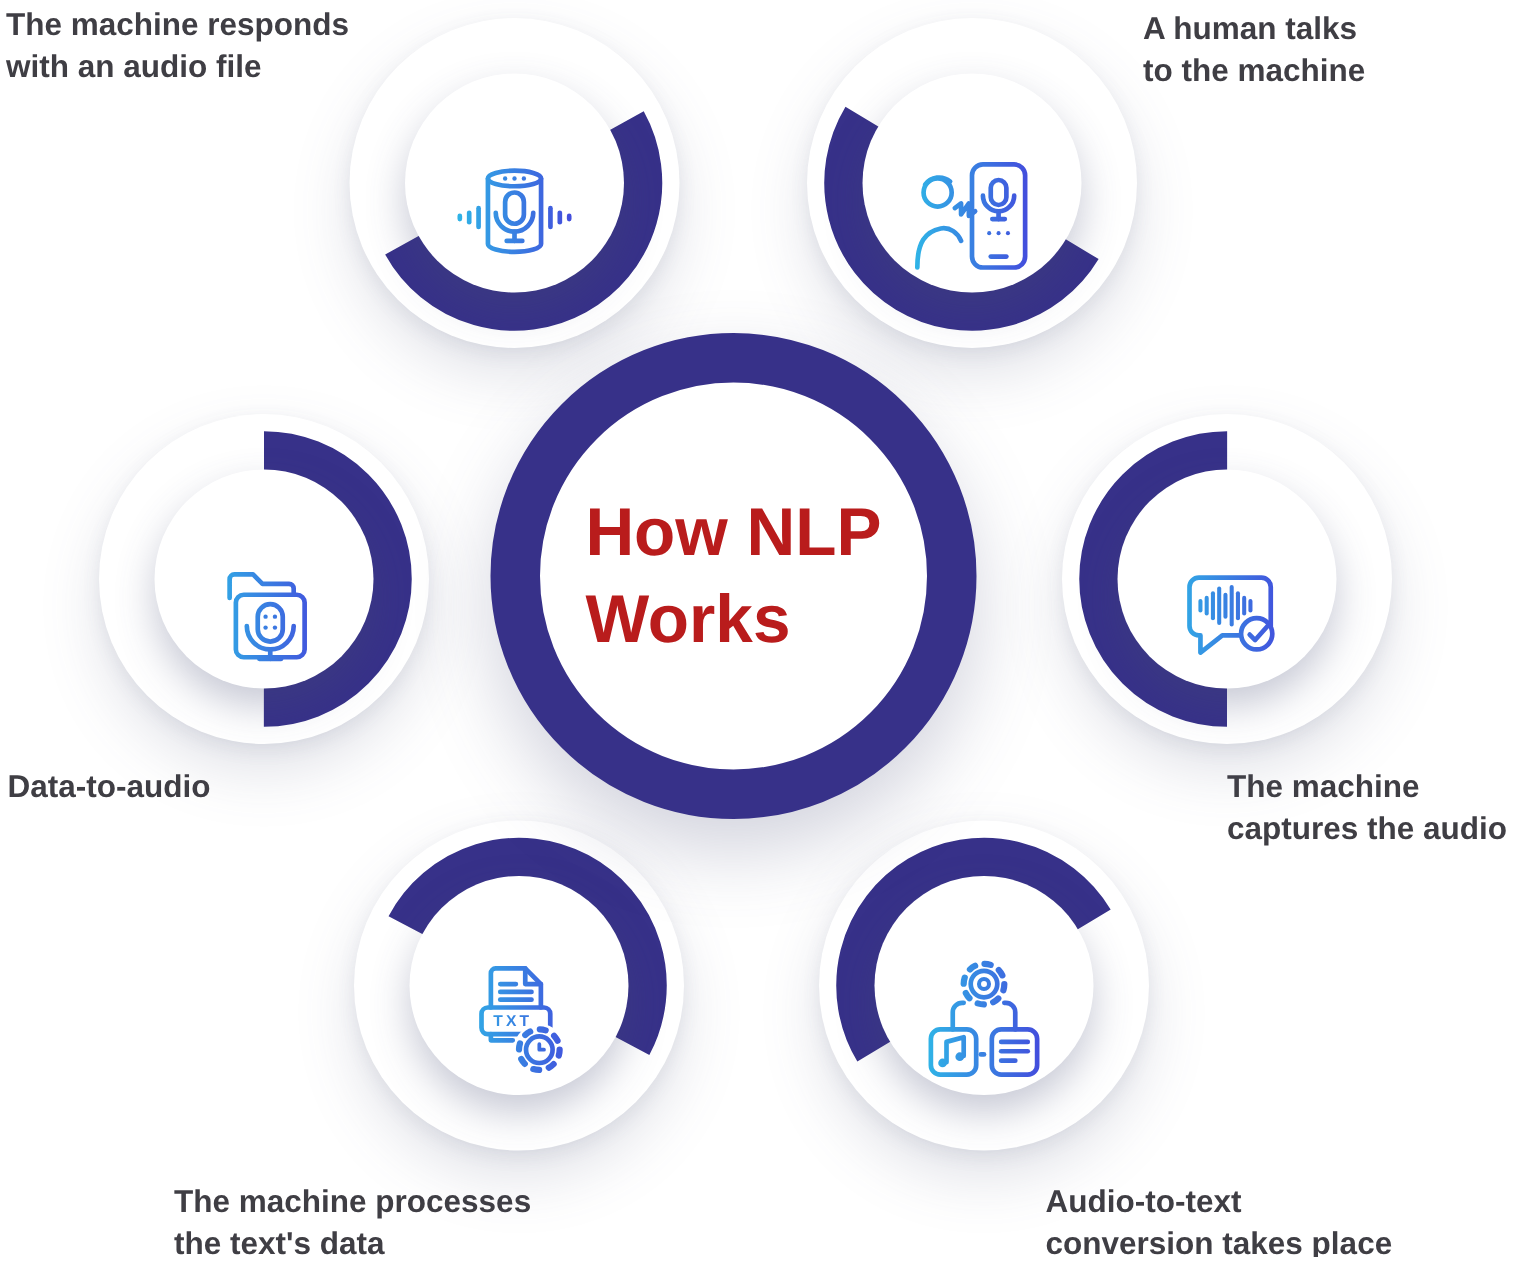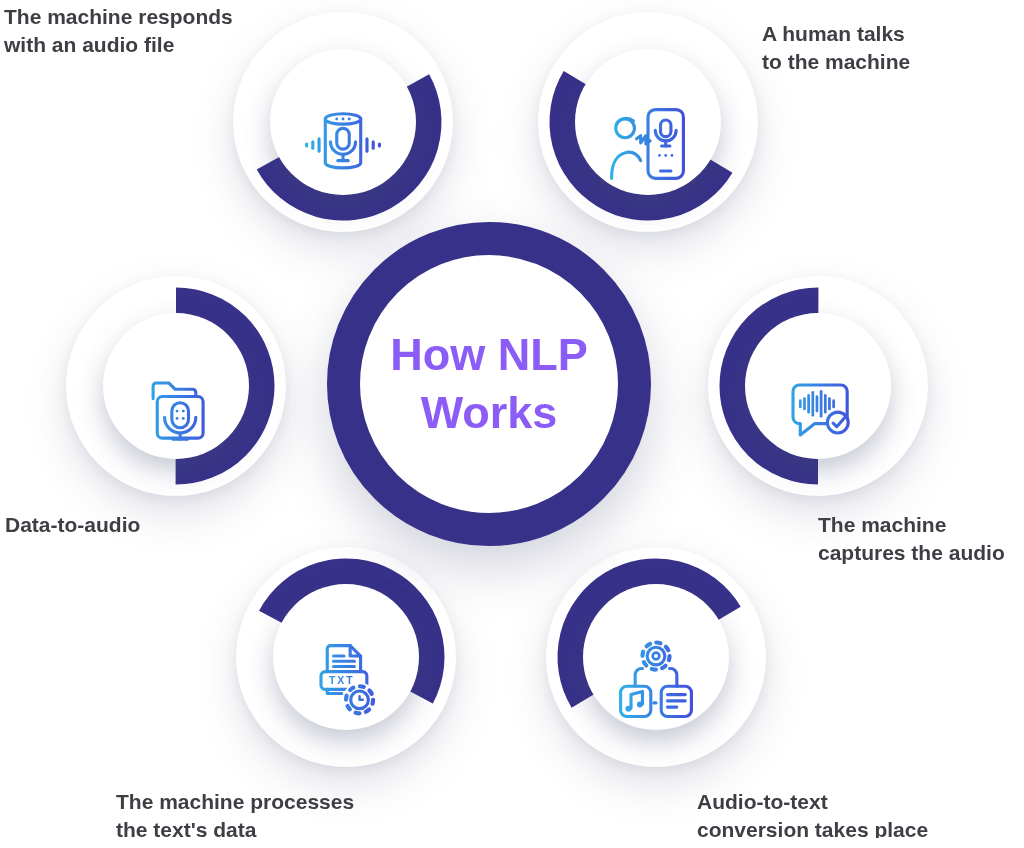--- a/index.html
+++ b/index.html
@@ -29,39 +29,39 @@
   .icon-circle svg { width: 100px; height: 100px; }
   
   .center-circle {
     position: absolute; left: 327px; top: 222px; width: 258px; height: 258px;
     border-radius: 50%; background: #ffffff;
     border: 33px solid #373189;
     box-shadow: 0 22px 50px rgba(80,85,125,0.25);
     display: flex; align-items: center; justify-content: center;
   }
   .center-title {
-    font-size: 45px; font-weight: 700; color: #8b5cf6;
-    line-height: 1.28; text-align: center;
+    font-size: 45px; font-weight: 700; color: #b91c1c;
+    line-height: 1.28; 
   }
   
   .label {
     position: absolute; font-size: 21px; font-weight: 700;
     color: #3F3E44; line-height: 1.33; white-space: nowrap;
   }
 </style>
 </head>
 <body>
 
 <div class="canvas">
 
   <div class="label" style="left:4px; top:3px;">
     <div>The machine responds</div>
     <div>with an audio file</div>
   </div>
-  <div class="label" style="left:762px; top:20px;">
+  <div class="label" style="left:762px; top:6px;">
     <div>A human talks</div>
     <div>to the machine</div>
   </div>
   <div class="label" style="left:5px; top:511px;text-align:right;">
     <div>Data-to-audio</div>
   </div>
   <div class="label" style="left:818px; top:511px;">
     <div>The machine</div>
     <div>captures the audio</div>
   </div>

